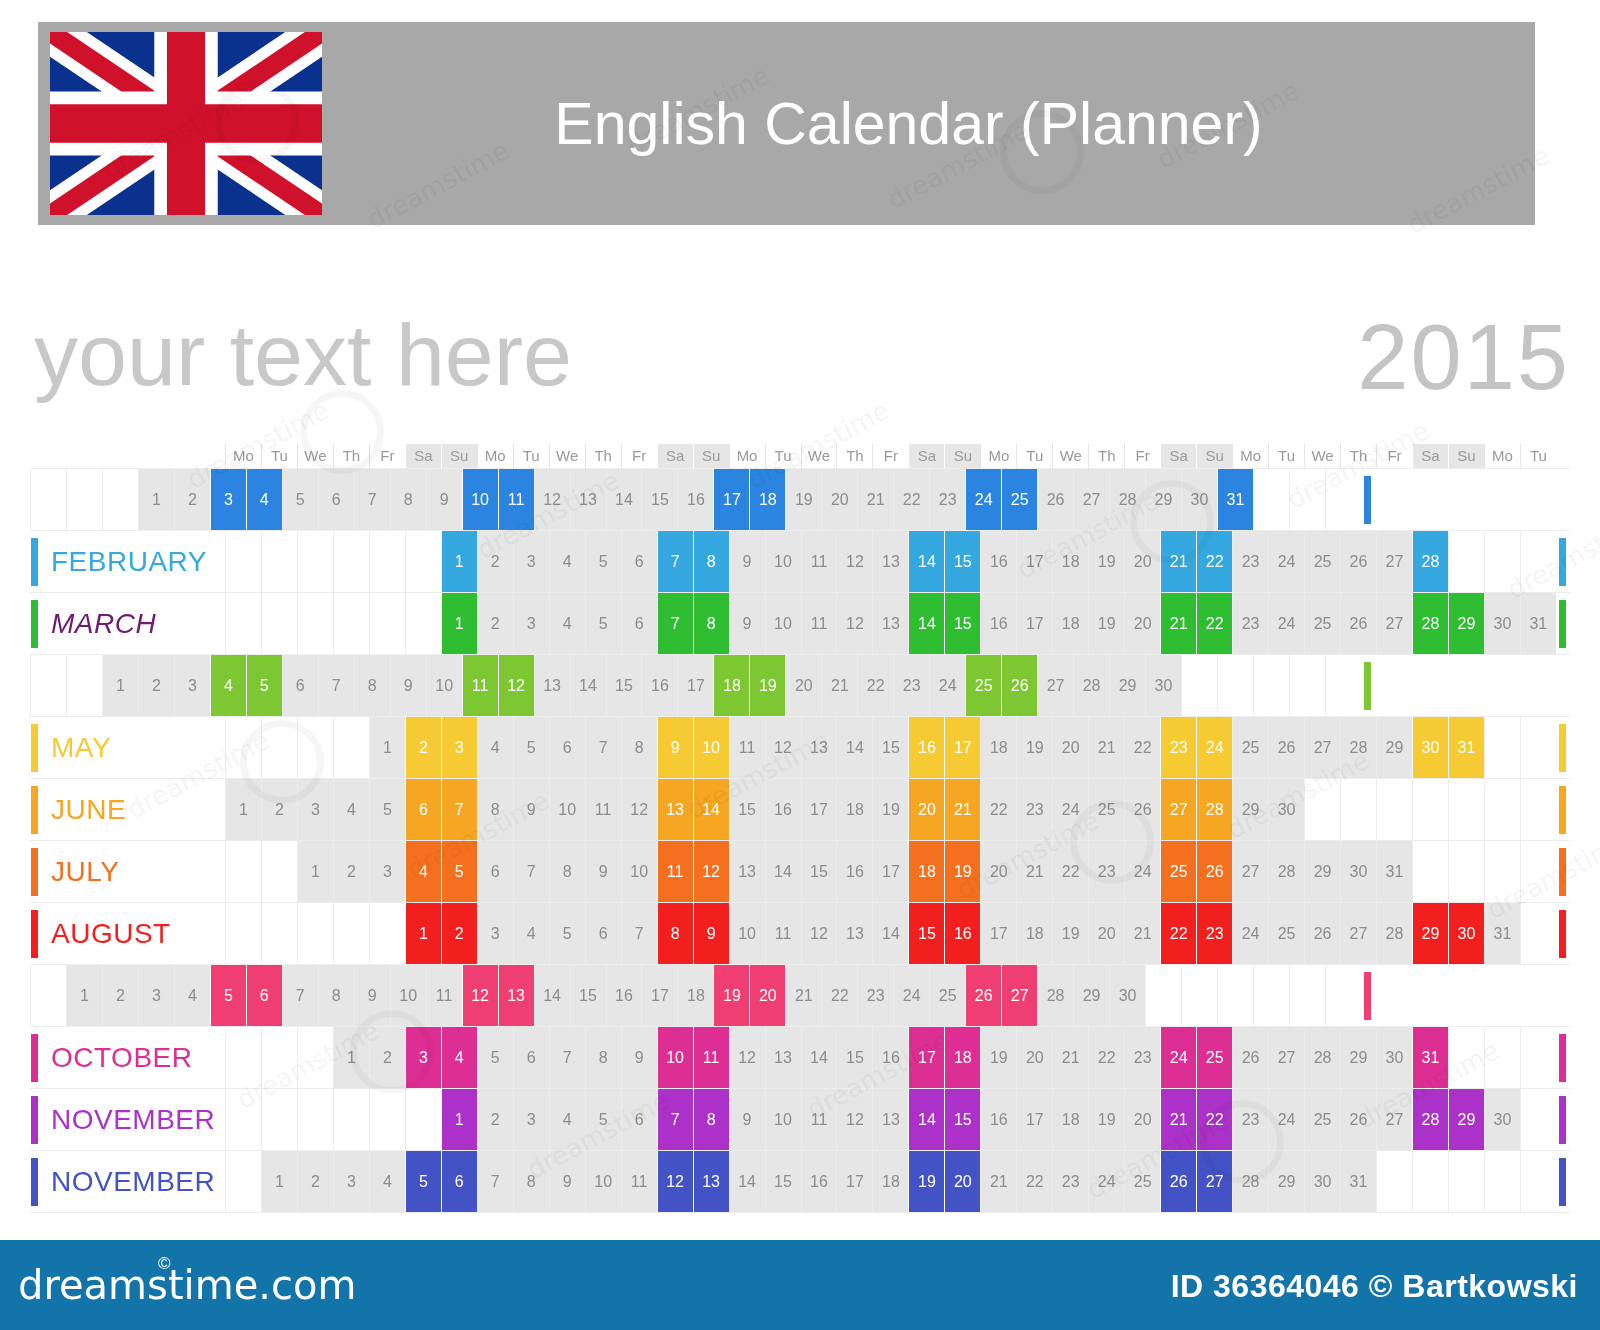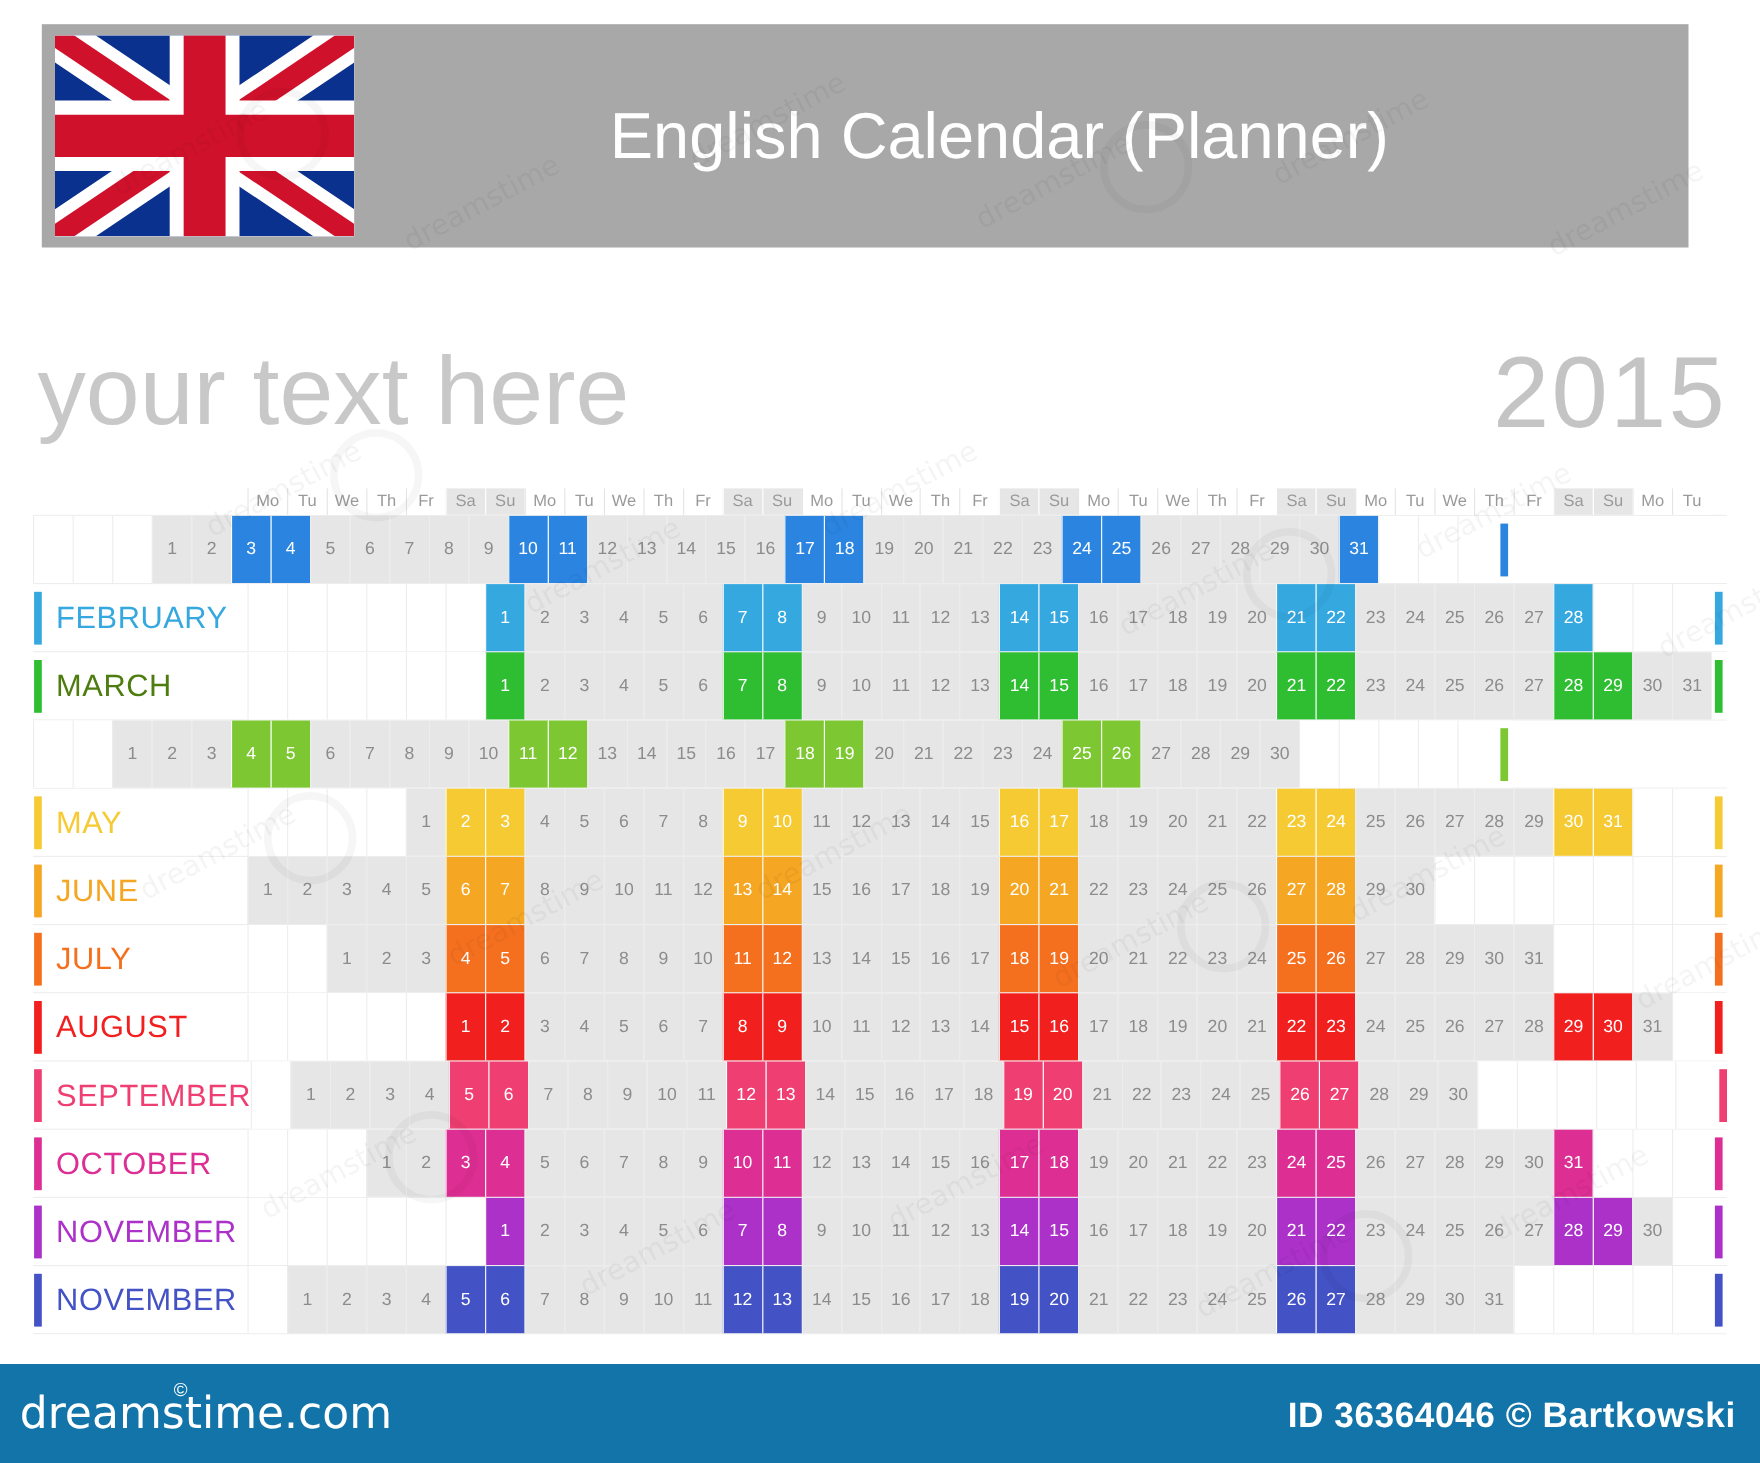--- a/index.html
+++ b/index.html
@@ -343,21 +343,21 @@
       <div class="day-cell empty" style="width: 35.973px; flex-basis: 35.973px;"></div>
       <div class="day-cell empty" style="width: 35.973px; flex-basis: 35.973px;"></div>
       <div class="day-cell empty" style="width: 35.973px; flex-basis: 35.973px;"></div>
       <div class="end-bar-cell">
         <div class="end-bar" style="background: rgb(53, 168, 224);"></div>
       </div>
     </div>
     <div class="cal-row month-row">
       <div class="month-label-cell">
         <div class="month-bar" style="background: rgb(47, 189, 50);"></div>
-        <div class="month-name" style="color: #4d7c0f;">MARCH</div>
+        <div class="month-name" style="color: #701a75; font-style: italic;">MARCH</div>
       </div>
       <div class="day-cell empty" style="width: 35.973px; flex-basis: 35.973px;"></div>
       <div class="day-cell empty" style="width: 35.973px; flex-basis: 35.973px;"></div>
       <div class="day-cell empty" style="width: 35.973px; flex-basis: 35.973px;"></div>
       <div class="day-cell empty" style="width: 35.973px; flex-basis: 35.973px;"></div>
       <div class="day-cell empty" style="width: 35.973px; flex-basis: 35.973px;"></div>
       <div class="day-cell empty" style="width: 35.973px; flex-basis: 35.973px;"></div>
       <div class="day-cell weekend" style="width: 35.973px; flex-basis: 35.973px; background: rgb(47, 189, 50);">1</div>
       <div class="day-cell weekday" style="width: 35.973px; flex-basis: 35.973px;">2</div>
       <div class="day-cell weekday" style="width: 35.973px; flex-basis: 35.973px;">3</div>
@@ -613,24 +613,20 @@
       <div class="day-cell weekday" style="width: 35.973px; flex-basis: 35.973px;">28</div>
       <div class="day-cell weekend" style="width: 35.973px; flex-basis: 35.973px; background: rgb(242, 31, 31);">29</div>
       <div class="day-cell weekend" style="width: 35.973px; flex-basis: 35.973px; background: rgb(242, 31, 31);">30</div>
       <div class="day-cell weekday" style="width: 35.973px; flex-basis: 35.973px;">31</div>
       <div class="day-cell empty" style="width: 35.973px; flex-basis: 35.973px;"></div>
       <div class="end-bar-cell">
         <div class="end-bar" style="background: rgb(242, 31, 31);"></div>
       </div>
     </div>
     <div class="cal-row month-row">
-      <div class="month-label-cell">
-        <div class="month-bar" style="background: rgb(239, 63, 114);"></div>
-        <div class="month-name" style="color: rgb(239, 63, 114);">SEPTEMBER</div>
-      </div>
       <div class="day-cell empty" style="width: 35.973px; flex-basis: 35.973px;"></div>
       <div class="day-cell weekday" style="width: 35.973px; flex-basis: 35.973px;">1</div>
       <div class="day-cell weekday" style="width: 35.973px; flex-basis: 35.973px;">2</div>
       <div class="day-cell weekday" style="width: 35.973px; flex-basis: 35.973px;">3</div>
       <div class="day-cell weekday" style="width: 35.973px; flex-basis: 35.973px;">4</div>
       <div class="day-cell weekend" style="width: 35.973px; flex-basis: 35.973px; background: rgb(239, 63, 114);">5</div>
       <div class="day-cell weekend" style="width: 35.973px; flex-basis: 35.973px; background: rgb(239, 63, 114);">6</div>
       <div class="day-cell weekday" style="width: 35.973px; flex-basis: 35.973px;">7</div>
       <div class="day-cell weekday" style="width: 35.973px; flex-basis: 35.973px;">8</div>
       <div class="day-cell weekday" style="width: 35.973px; flex-basis: 35.973px;">9</div>

